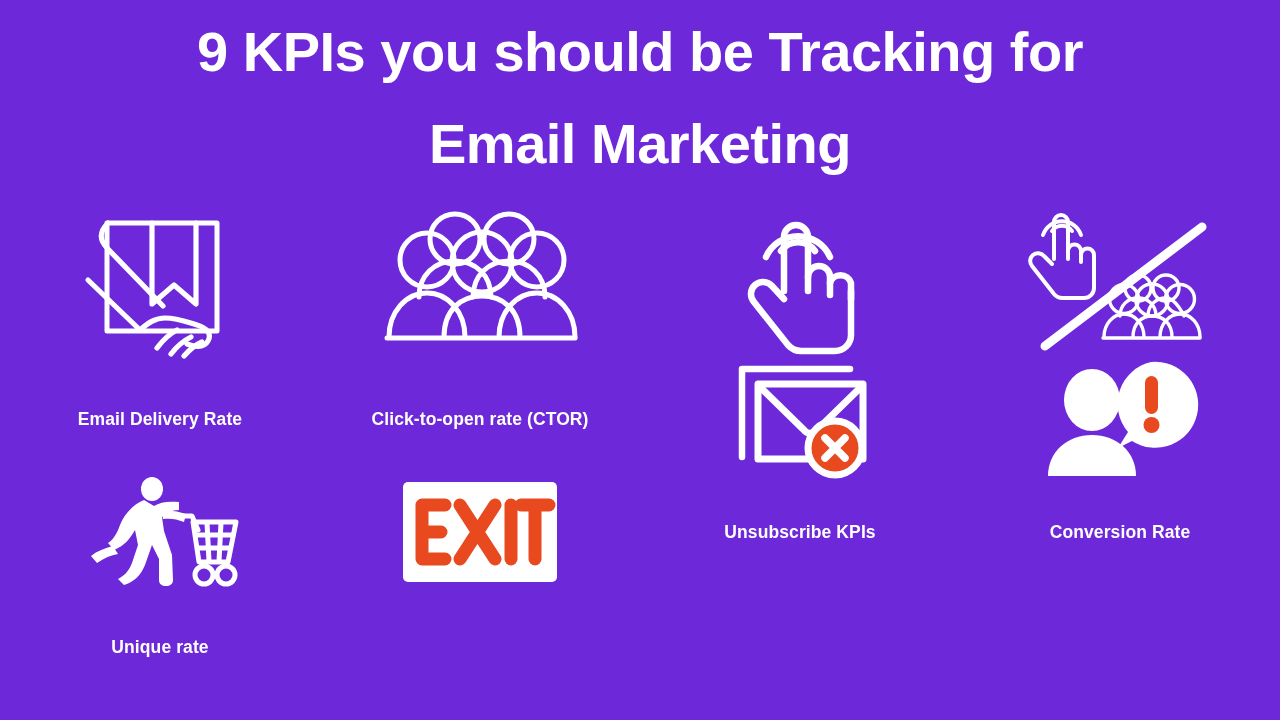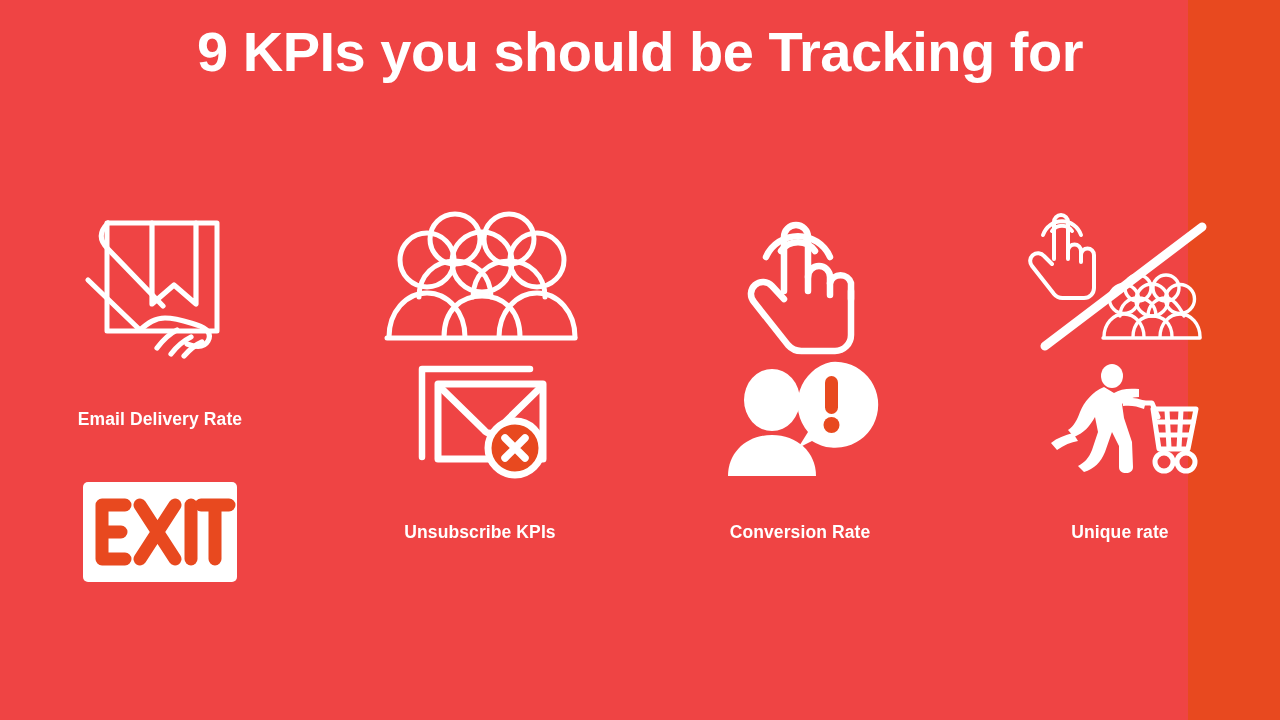--- a/index.html
+++ b/index.html
@@ -10,23 +10,23 @@
     overflow: hidden;
   }
   body {
     background: #e8491f;
     font-family: "Liberation Sans", sans-serif;
     color: #ffffff;
     position: relative;
   }
   .slide {
     position: relative;
-    width: 1188px;
+    width: 1280px;
     height: 720px;
-    background: #ef4444;
+    background: #6d28d9;
   }
 
   
   .title-block {
     position: absolute;
     top: 6px;
     left: 0;
     width: 1280px;
     text-align: center;
   }
@@ -73,20 +73,21 @@
   
   .kpi-icon.row2 { height: 135px; }
 </style>
 </head>
 <body>
 
 <div class="slide">
 
   <div class="title-block">
     <span class="title-line">9 KPIs you should be Tracking for</span>
+    <span class="title-line">Email Marketing</span>
   </div>
 
   <div class="kpi-grid">
 
     <div class="kpi-icon">
       <svg width="150" height="150" viewBox="0 0 150 150" fill="none" stroke="#ffffff" stroke-width="5.2" stroke-linecap="round" stroke-linejoin="round">
 
         <path d="M22 17 H132 V125 H22 V17" stroke-width="5"></path>
 
         <path d="M67 17 V98 L89 79 L111 98 V17"></path>
@@ -170,20 +171,21 @@
           <circle cx="130" cy="94" r="16"></circle>
           <path d="M82 131 C82 118 91 108 102 108 C113 108 122 118 122 131"></path>
           <path d="M138 131 C138 118 147 108 158 108 C169 108 178 118 178 131"></path>
           <path d="M111 131 C111 117 120 110 130 110 C141 110 150 117 150 131"></path>
           <path d="M81 132 H178"></path>
         </g>
       </svg>
     </div>
 
     <div class="kpi-label">Email Delivery Rate</div>
+    <div class="kpi-label">Click-to-open rate (CTOR)</div>
 
     <div class="kpi-icon row2">
       <svg width="132" height="118" viewBox="0 0 132 118" fill="none" stroke="#ffffff" stroke-width="6.5" stroke-linecap="round" stroke-linejoin="round">
 
         <path d="M8 97 V9 H116"></path>
 
         <path d="M24 24 H129 V99 H24 Z" stroke-width="7"></path>
 
         <path d="M26 27 L70 70 A8 8 0 0 0 83 70 L127 27" stroke-width="7"></path>
 

